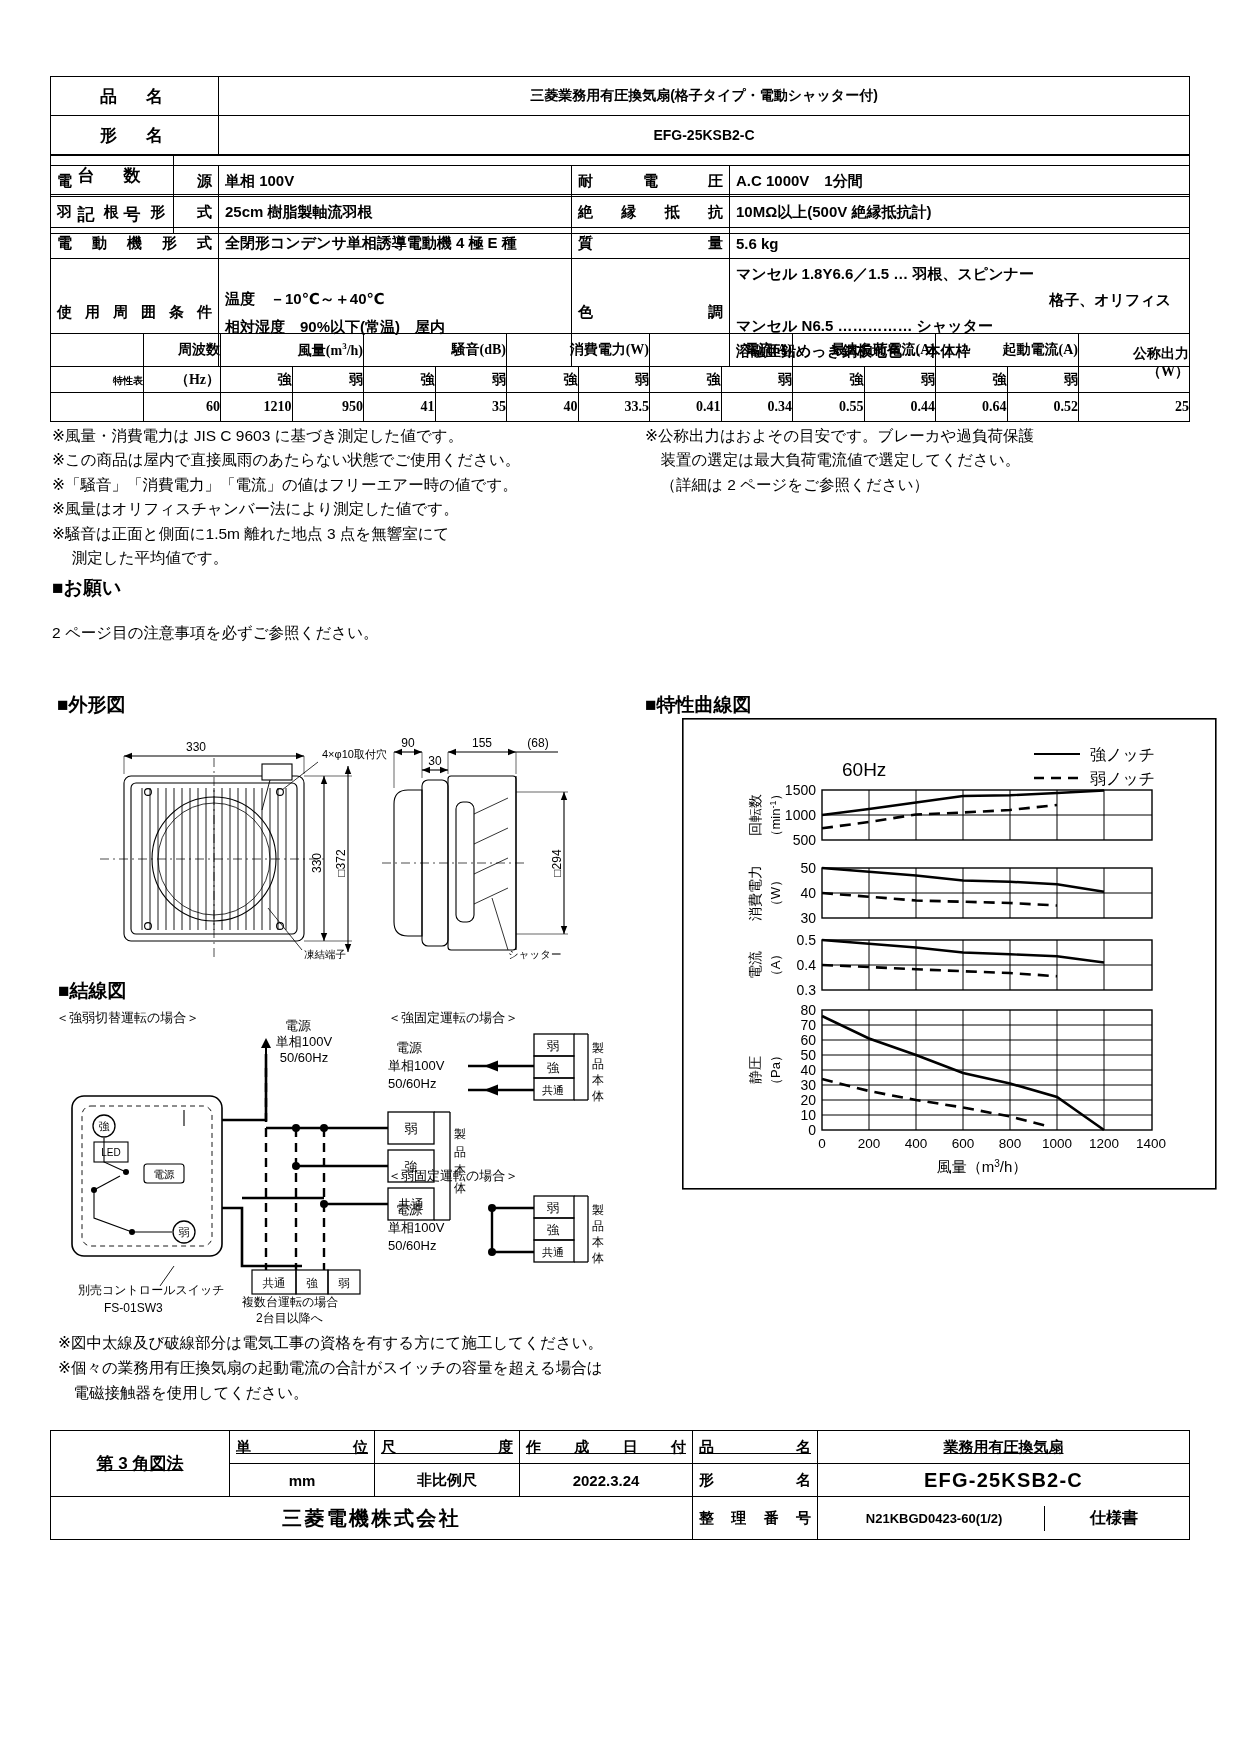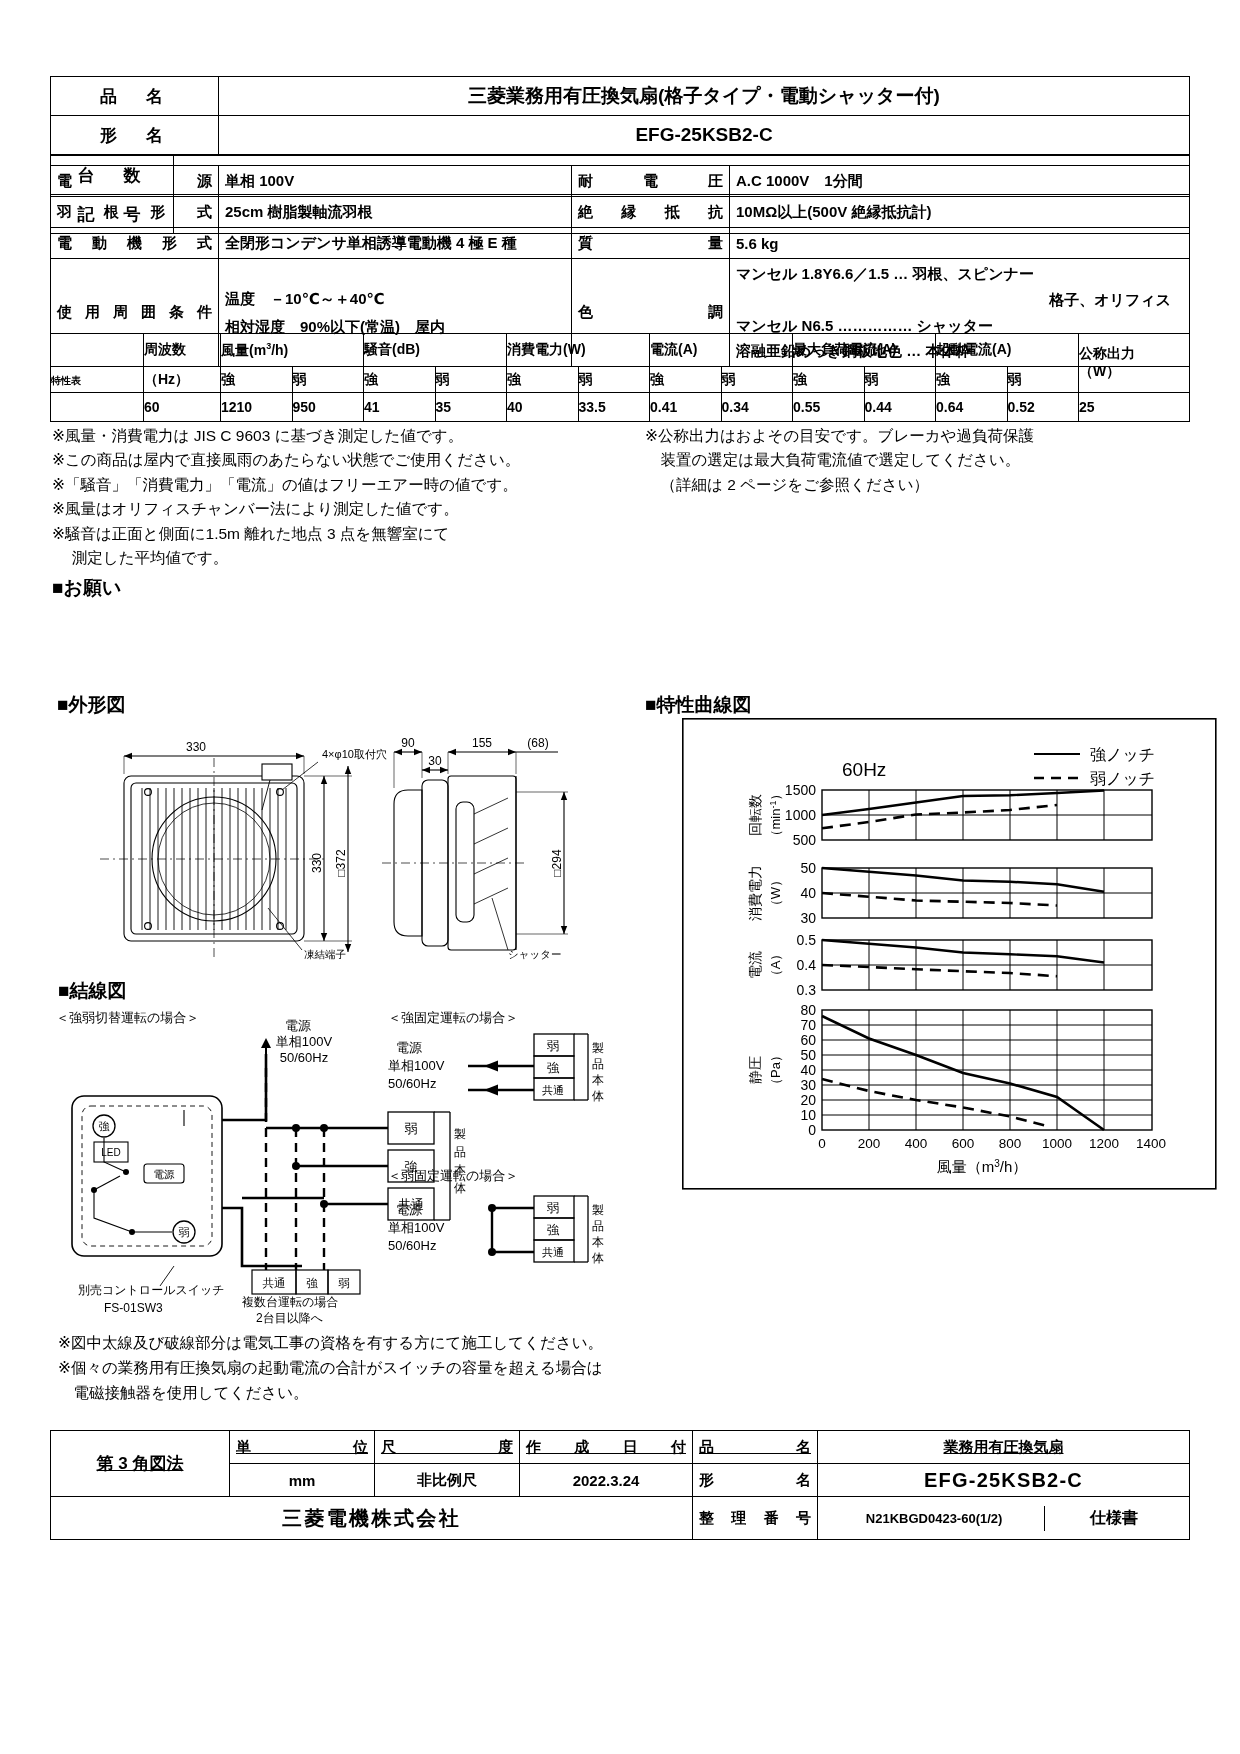--- a/index.html
+++ b/index.html
@@ -16,41 +16,41 @@
   .bx{border:1.6px solid #000;}
   .bx td,.bx th{border:1.2px solid #000;padding:2px 6px;font-weight:bold;}
 
   
   #hdr{position:absolute;left:50px;top:76px;width:1140px;}
   #hdr table{width:100%;}
   #hdrL{width:697px;float:left;}
   #hdrR{width:320px;float:right;}
 
   .h-lbl{width:155px;text-align:center;font-size:17px;letter-spacing:.35em;padding-left:14px;}
-  .h-val{text-align:center;font-size:19px;height:34px;}
+  .h-val{text-align:center;font-size:14px;height:34px;}
 
   
   #spec{position:absolute;left:50px;top:165px;width:1140px;}
   #spec table{width:100%;table-layout:fixed;}
   .s-l1{width:155px;}
   .s-v1{width:340px;}
   .s-l2{width:145px;}
   .s-v2{width:auto;}
   #spec td{font-size:15px;height:26px;vertical-align:middle;}
   .s-lbl{text-align:justify;text-align-last:justify;padding:2px 12px 2px 10px;white-space:nowrap;}
 
   .amb{height:88px;}
   .amb .inner{line-height:1.85;}
   .color-cell{line-height:1.72;font-size:14.5px;}
   .color-cell .ind{display:block;text-align:right;padding-right:12px;}
 
   
   #chars{position:absolute;left:50px;top:333px;width:1140px;}
   #chars table{width:100%;table-layout:fixed;}
-  #chars td{text-align:left;font-size:14px;padding:1px 0;}
+  #chars td{text-align:right;font-size:14px;padding:1px 0;font-family:Liberation Serif, serif;}
   .grp{height:30px;font-size:14px;}
   .sub{height:26px;font-size:15px;}
   .valrow td{height:26px;font-size:15px;}
   .c-name{width:92px;}
   .c-freq{width:76px;}
   .c-d{width:66px;}
   .c-out{width:110px;}
   sup{font-size:9px;vertical-align:super;}
 
   
@@ -226,20 +226,21 @@
     <div class="note">　 測定した平均値です。</div>
   </div>
   <div id="notesR">
     <div class="note">※公称出力はおよその目安です。ブレーカや過負荷保護</div>
     <div class="note">　装置の選定は最大負荷電流値で選定してください。</div>
     <div class="note">　（詳細は 2 ページをご参照ください）</div>
   </div>
 
   <div id="req">
     <div class="h">■お願い</div>
+    <div class="b">2 ページ目の注意事項を必ずご参照ください。</div>
   </div>
 
   <div class="sec-h" id="h-outline">■外形図</div>
   <div class="sec-h" id="h-wire">■結線図</div>
   <div class="sec-h" id="h-curve">■特性曲線図</div>
 
   <div id="outline">
     <svg width="580" height="262" viewBox="0 0 580 262">
       <g fill="none" stroke="#000" stroke-width="1.1">
 

